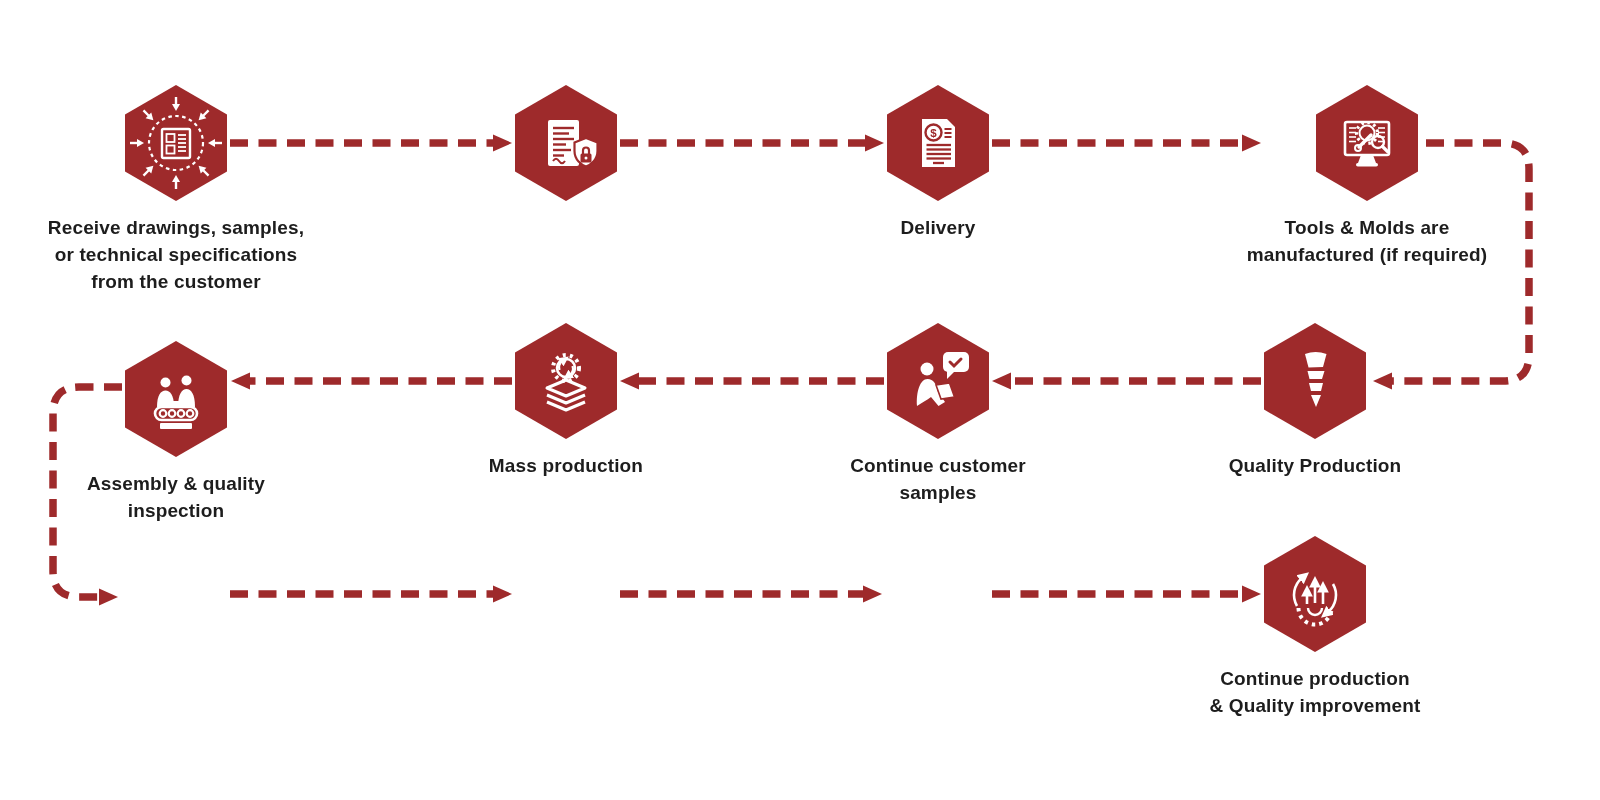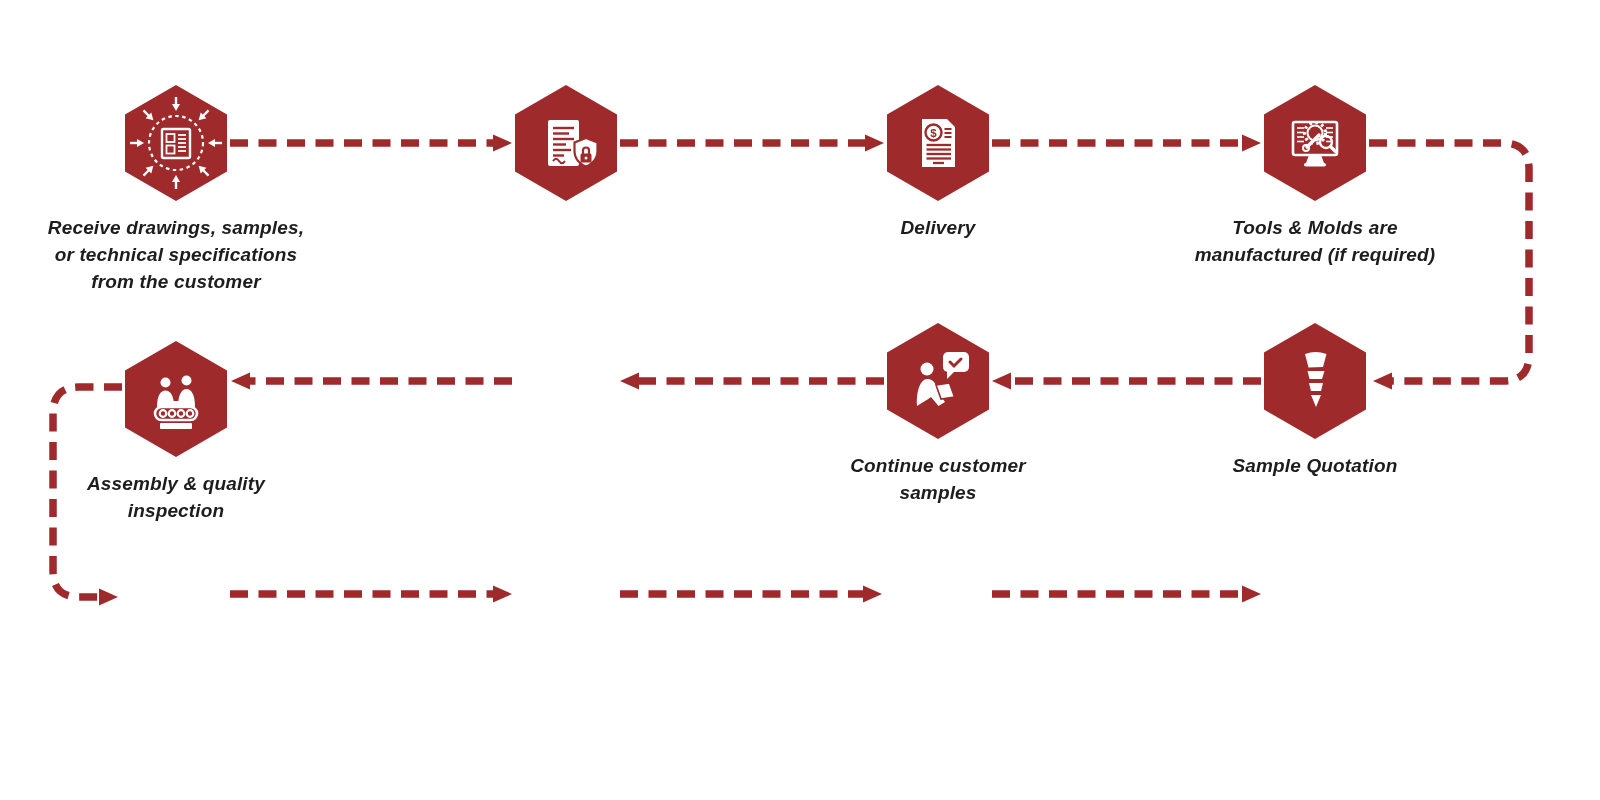--- a/index.html
+++ b/index.html
@@ -5,21 +5,21 @@
   :root{ --accent:#9e2a2b; --text:#1d1d1d; --bg:#ffffff; }
   *{box-sizing:border-box;}
   body{margin:0;background:#fff;font-family:"Liberation Sans",sans-serif;}
   .canvas{position:relative;width:1600px;height:800px;background:var(--bg);overflow:hidden;}
   .connectors{position:absolute;left:0;top:0;pointer-events:none;}
   .connectors path.line{fill:none;stroke:var(--accent);stroke-width:7.5;stroke-dasharray:18 10.5;}
   .node{position:absolute;width:340px;display:flex;flex-direction:column;align-items:center;}
   .hex{width:104px;height:118px;}
   .hexbg{fill:var(--accent);}
   .label{margin-top:13px;font-weight:700;font-size:19px;line-height:1.42;color:var(--text);
-         text-align:center;white-space:pre-line;letter-spacing:.15px;font-style:italic;}
+         text-align:center;white-space:pre-line;letter-spacing:.15px;}
   .rs{stroke:var(--accent);}
   .rf{fill:var(--accent);}
   .rtext{fill:var(--accent);font-family:"Liberation Sans",sans-serif;font-weight:700;}
 </style>
 </head>
 <body>
 
 <div class="canvas">
 
   <svg class="connectors" width="1600" height="800" viewBox="0 0 1600 800">
@@ -113,21 +113,21 @@
         <line x1="40.5" y1="61" x2="65" y2="61"></line>
           <line x1="40.5" y1="65.5" x2="65" y2="65.5"></line>
         <line x1="40.5" y1="70" x2="65" y2="70"></line>
           <line x1="40.5" y1="74.5" x2="65" y2="74.5"></line>
         <line x1="47" y1="79" x2="58" y2="79"></line>
       </g>
     </svg>
     <div class="label">Delivery</div>
   </div>
 
-  <div class="node" style="left:1145px;top:84px">
+  <div class="node" style="left:1197px;top:84px">
     <svg class="hex" viewBox="0 0 104 118">
       <polygon class="hexbg" points="52,1 103,30.5 103,87.5 52,117 1,87.5 1,30.5"></polygon>
       <g fill="none" stroke="#fff">
         <rect x="30" y="38" width="44" height="33" rx="2" stroke-width="2.6"></rect>
         <g stroke-width="1.6">
           <line x1="34" y1="44" x2="41" y2="44"></line>
             <line x1="34" y1="48.5" x2="41" y2="48.5"></line>
           <line x1="34" y1="53" x2="41" y2="53"></line>
             <line x1="34" y1="57.5" x2="41" y2="57.5"></line>
           <line x1="63" y1="44" x2="70" y2="44"></line>
@@ -152,37 +152,52 @@
   <div class="node" style="left:1145px;top:322px">
     <svg class="hex" viewBox="0 0 104 118">
       <polygon class="hexbg" points="52,1 103,30.5 103,87.5 52,117 1,87.5 1,30.5"></polygon>
       <g fill="#fff">
         <path d="M42 32 q10.5 -4 21.5 0 l-3.5 13 l-14.5 0.5 z"></path>
         <polygon points="44.5,49 61.5,49 59,57 46.5,57"></polygon>
         <polygon points="46,61 60,61 58,69 48,69"></polygon>
         <polygon points="48,73 58,73 53,85"></polygon>
       </g>
     </svg>
-    <div class="label">Sample Quotation</div>
+    <div class="label">Quality Production</div>
   </div>
 
   <div class="node" style="left:768px;top:322px">
     <svg class="hex" viewBox="0 0 104 118">
       <polygon class="hexbg" points="52,1 103,30.5 103,87.5 52,117 1,87.5 1,30.5"></polygon>
       <rect x="57" y="30" width="26" height="20" rx="5" fill="#fff"></rect>
       <polygon points="61,48 70,48 61,57" fill="#fff"></polygon>
       <path d="M64 40 l4 4 l7 -7" fill="none" class="rs" stroke-width="3" stroke-linecap="round"></path>
       <circle cx="41" cy="47" r="6.5" fill="#fff"></circle>
       <path d="M31 84 c-1 -14 3 -27 10.5 -27 c6 0 9 5 10 12 l7.5 11 l-6.5 4 l-7.5 -9 c-4 3.5 -8.5 5 -14 9 z" fill="#fff"></path>
       <path d="M50 63 l13.5 -2 l5 14 l-13.5 2 z" fill="#fff" class="rs" stroke-width="1.6"></path>
     </svg>
     <div class="label">Continue customer
 samples</div>
   </div>
 
+  <div class="node" style="left:396px;top:322px">
+    <svg class="hex" viewBox="0 0 104 118">
+      <polygon class="hexbg" points="52,1 103,30.5 103,87.5 52,117 1,87.5 1,30.5"></polygon>
+      <g fill="none" stroke="#fff" stroke-linejoin="round">
+        <path d="M33 66 L52 58 L71 66 L52 74 Z" stroke-width="3"></path>
+        <path d="M33 73 L52 81 L71 73" stroke-width="3"></path>
+        <path d="M33 80 L52 88 L71 80" stroke-width="3"></path>
+        <circle cx="52" cy="46" r="13" stroke-width="4" stroke-dasharray="3 4.2"></circle>
+        <circle cx="52" cy="46" r="9" stroke-width="2.6"></circle>
+        <path d="M45.5 48 a8 8 0 0 1 3 -9" stroke-width="2.2" marker-end="url(#aw)"></path>
+        <path d="M58.5 44 a8 8 0 0 1 -3 9" stroke-width="2.2" marker-end="url(#aw)"></path>
+      </g>
+    </svg>
+    <div class="label">Mass production</div>
+  </div>
 
   <div class="node" style="left:6px;top:340px">
     <svg class="hex" viewBox="0 0 104 118">
       <polygon class="hexbg" points="52,1 103,30.5 103,87.5 52,117 1,87.5 1,30.5"></polygon>
       <g fill="#fff">
         <circle cx="41.5" cy="42.5" r="5"></circle>
         <circle cx="62.5" cy="40.5" r="5"></circle>
         <path d="M33 67 c0 -12 4 -16.5 8.5 -16.5 c4.5 0 8.5 4.5 8.5 16.5 z"></path>
         <path d="M54 67 c0 -13 4 -18 8.5 -18 c4.5 0 8.5 5 8.5 18 z"></path>
         <rect x="46.5" y="61" width="9" height="5" rx="1"></rect>
@@ -196,14 +211,30 @@
       </g>
       <rect x="36" y="83" width="32" height="6" rx="1" fill="#fff"></rect>
     </svg>
     <div class="label">Assembly &amp; quality
 inspection</div>
   </div>
 
 
 
 
+  <div class="node" style="left:1145px;top:535px">
+    <svg class="hex" viewBox="0 0 104 118">
+      <polygon class="hexbg" points="52,1 103,30.5 103,87.5 52,117 1,87.5 1,30.5"></polygon>
+      <g fill="none" stroke="#fff">
+        <path d="M34 71 A22 22 0 0 1 39 43" stroke-width="2.6" marker-end="url(#aw)"></path>
+        <path d="M70 49 A22 22 0 0 1 65 77" stroke-width="2.6" marker-end="url(#aw)"></path>
+        <path d="M35.5 73 a16.5 16.5 0 0 0 33 0" stroke-width="4" stroke-dasharray="3.5 4"></path>
+        <path d="M45 73 a7 7 0 0 0 14 0" stroke-width="2.4"></path>
+        <path d="M44 69 V59" stroke-width="2.6" marker-end="url(#aw)"></path>
+        <path d="M52 68 V50" stroke-width="2.6" marker-end="url(#aw)"></path>
+        <path d="M60 69 V55" stroke-width="2.6" marker-end="url(#aw)"></path>
+      </g>
+    </svg>
+    <div class="label">Continue production
+&amp; Quality improvement</div>
+  </div>
 
 </div>
 
 </body></html>

